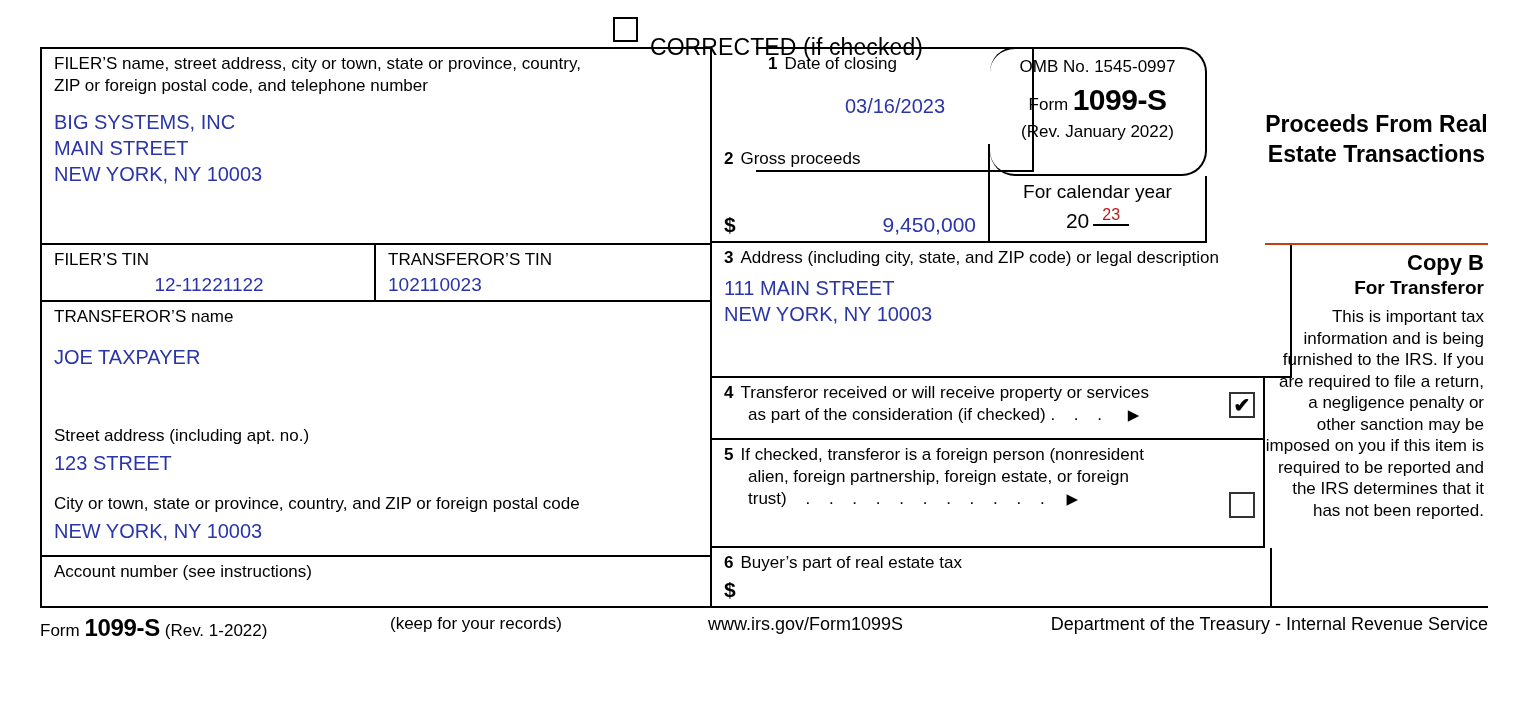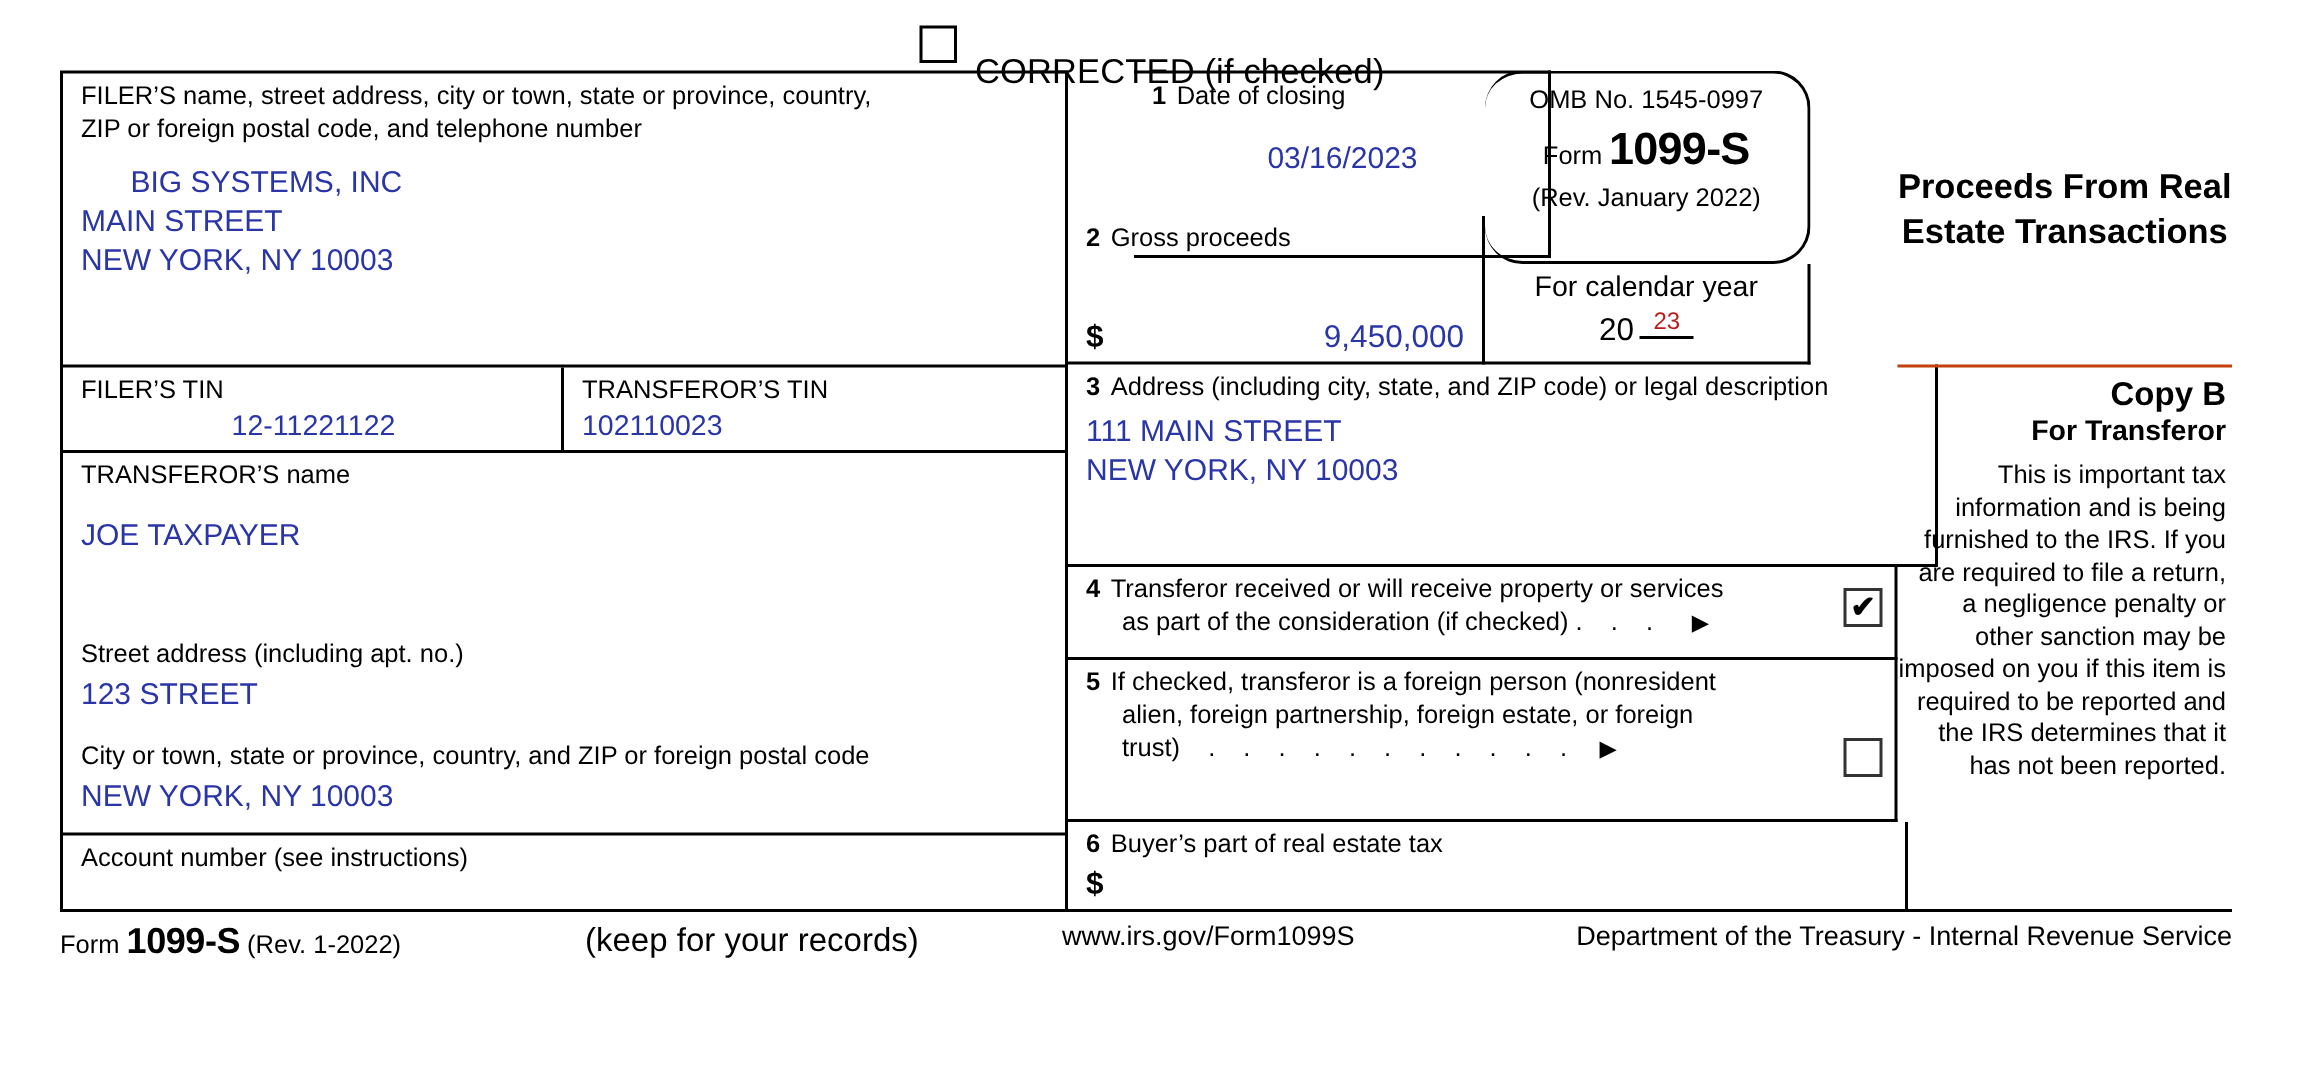--- a/index.html
+++ b/index.html
@@ -174,21 +174,21 @@
   .copyb-body {
     text-align:right; font-size:17px; line-height:21.5px; padding-right:4px; padding-top:6px;
   }
 
   
   .footer {
     position:absolute; left:40px; top:612px; width:1448px; height:32px;
     font-size:17px;
   }
   .f-left   { position:absolute; left:0;   top:2px; white-space:nowrap; }
-  .f-keep   { position:absolute; left:350px; top:2px; white-space:nowrap; font-size:22px;}
+  .f-keep   { position:absolute; left:350px; top:2px; white-space:nowrap; font-size:17px;}
   .f-url    { position:absolute; left:668px; top:2px; white-space:nowrap; font-size:18px;}
   .f-dept   { position:absolute; right:0;  top:2px; white-space:nowrap; font-size:18px;}
   .f-form-no { font-size:24px; font-weight:bold; letter-spacing:-0.3px; }
 </style>
 </head>
 <body>
 
 <div class="page">
 
   <div class="corrected-row">
@@ -196,21 +196,21 @@
     <div class="corrected-label">CORRECTED (if checked)</div>
   </div>
 
   <div class="form">
 
     <div class="col-left">
 
       <div class="cell bb" id="filer-cell">
         <div class="lbl">FILER’S name, street address, city or town, state or province, country,</div>
         <div class="lbl">ZIP or foreign postal code, and telephone number</div>
-        <div class="val" style="margin-top:12px;margin-left:33px;">BIG SYSTEMS, INC</div>
+        <div class="val" style="margin-top:12px;">BIG SYSTEMS, INC</div>
         <div class="val">MAIN STREET</div>
         <div class="val">NEW YORK, NY 10003</div>
       </div>
 
       <div class="cell bb br" id="filer-tin">
         <div class="lbl">FILER’S TIN</div>
         <div class="val val-sm" style="text-align:center;margin-top:1px;">12-11221122</div>
       </div>
 
       <div class="cell bb" id="xferor-tin">

